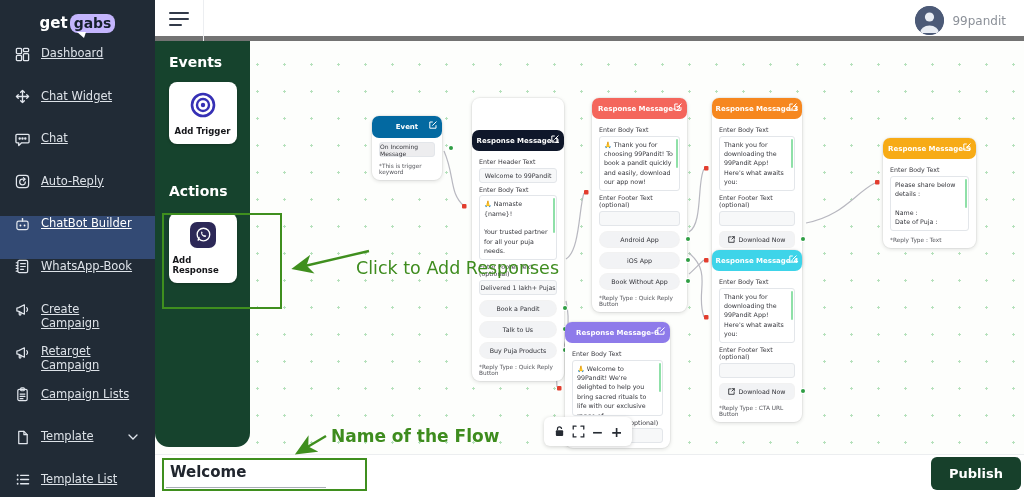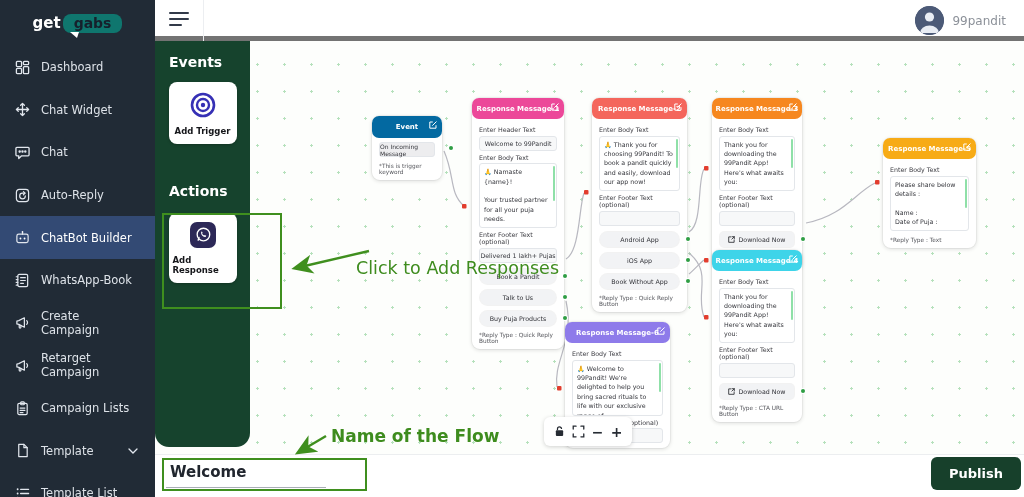--- a/index.html
+++ b/index.html
@@ -4,23 +4,23 @@
 <style>
   * { margin:0; padding:0; box-sizing:border-box; }
   html,body { width:1024px; height:497px; overflow:hidden; }
   body { font-family:"DejaVu Sans", sans-serif; background:#fff; }
   #app { position:relative; width:1024px; height:497px; overflow:hidden; background:#fff; }
 
   
   .sidebar { position:absolute; left:0; top:0; width:155px; height:497px; background:#212b36; z-index:30; }
   .logo { height:46px; display:flex; align-items:center; justify-content:center; gap:2px; }
   .logo .get { color:#fff; font-weight:bold; font-size:15px; }
-  .logo .gabs { position:relative; background:#0f766e; color:#16202c; font-weight:bold; font-size:14px; border-radius:8px; padding:1px 11px 2px; }
+  .logo .gabs { position:relative; background:#c4b5fd; color:#16202c; font-weight:bold; font-size:14px; border-radius:8px; padding:1px 4px 2px; }
   .logo .gabs::after { content:""; position:absolute; left:7px; bottom:-5px; width:0; height:0; border-left:7px solid transparent; border-right:2px solid transparent; border-top:6px solid #fff; }
-  .nav-item { height:42.6px; display:flex; align-items:center; gap:11px; padding:0 14px; color:#dde2e8; font-size:11.5px; cursor:pointer; }
+  .nav-item { height:42.6px; display:flex; gap:11px; padding:0 14px; color:#dde2e8; font-size:11.5px; cursor:pointer;text-decoration:underline; }
   .nav-item.active { background:#334a74; color:#fff; }
   .nav-item .nico { width:16px; height:16px; flex:0 0 16px; display:flex; align-items:center; justify-content:center; }
   .nav-item svg { stroke:#e2e7ee; }
   .nav-item .chev { margin-left:auto; }
 
   
   .topbar { position:absolute; left:155px; top:0; width:869px; height:41px; background:#fff; border-bottom:5px solid #737373; z-index:15; }
   .topbar::before { content:""; position:absolute; left:48px; top:0; height:41px; border-left:1px solid #eceef1; }
   .hamburger { position:absolute; left:14px; top:12px; width:20px; cursor:pointer; }
   .hamburger i { display:block; height:2px; background:#323a49; border-radius:2px; margin-bottom:4px; }
@@ -280,21 +280,21 @@
               <path d="M3.6 4.4L7.2.8"></path>
             </svg></span>
       </div>
       <div class="node-body">
         <div class="ninput dot-src" style="font-size:6px; background:#ededef;">On Incoming Message</div>
         <div class="nnote">*This is trigger keyword</div>
       </div>
     </div>
 
     <div class="node" style="left:317px; top:57px; width:92px;">
-      <div class="node-header" style="background: #ec4899;">
+      <div class="node-header" style="background: #0f172a; margin-top: 32px;">
         <span>Response Message-1</span>
         <span class="edit"><svg width="8" height="8" viewBox="0 0 8 8" fill="none" stroke="#fff" stroke-width="1" stroke-linecap="round">
               <path d="M7 4.6v2.6H.8V1h2.6"></path>
               <path d="M3.6 4.4L7.2.8"></path>
             </svg></span>
       </div>
       <div class="node-body">
         <div class="nlabel">Enter Header Text</div>
         <div class="ninput">Welcome to 99Pandit</div>
         <div class="nlabel">Enter Body Text</div>

